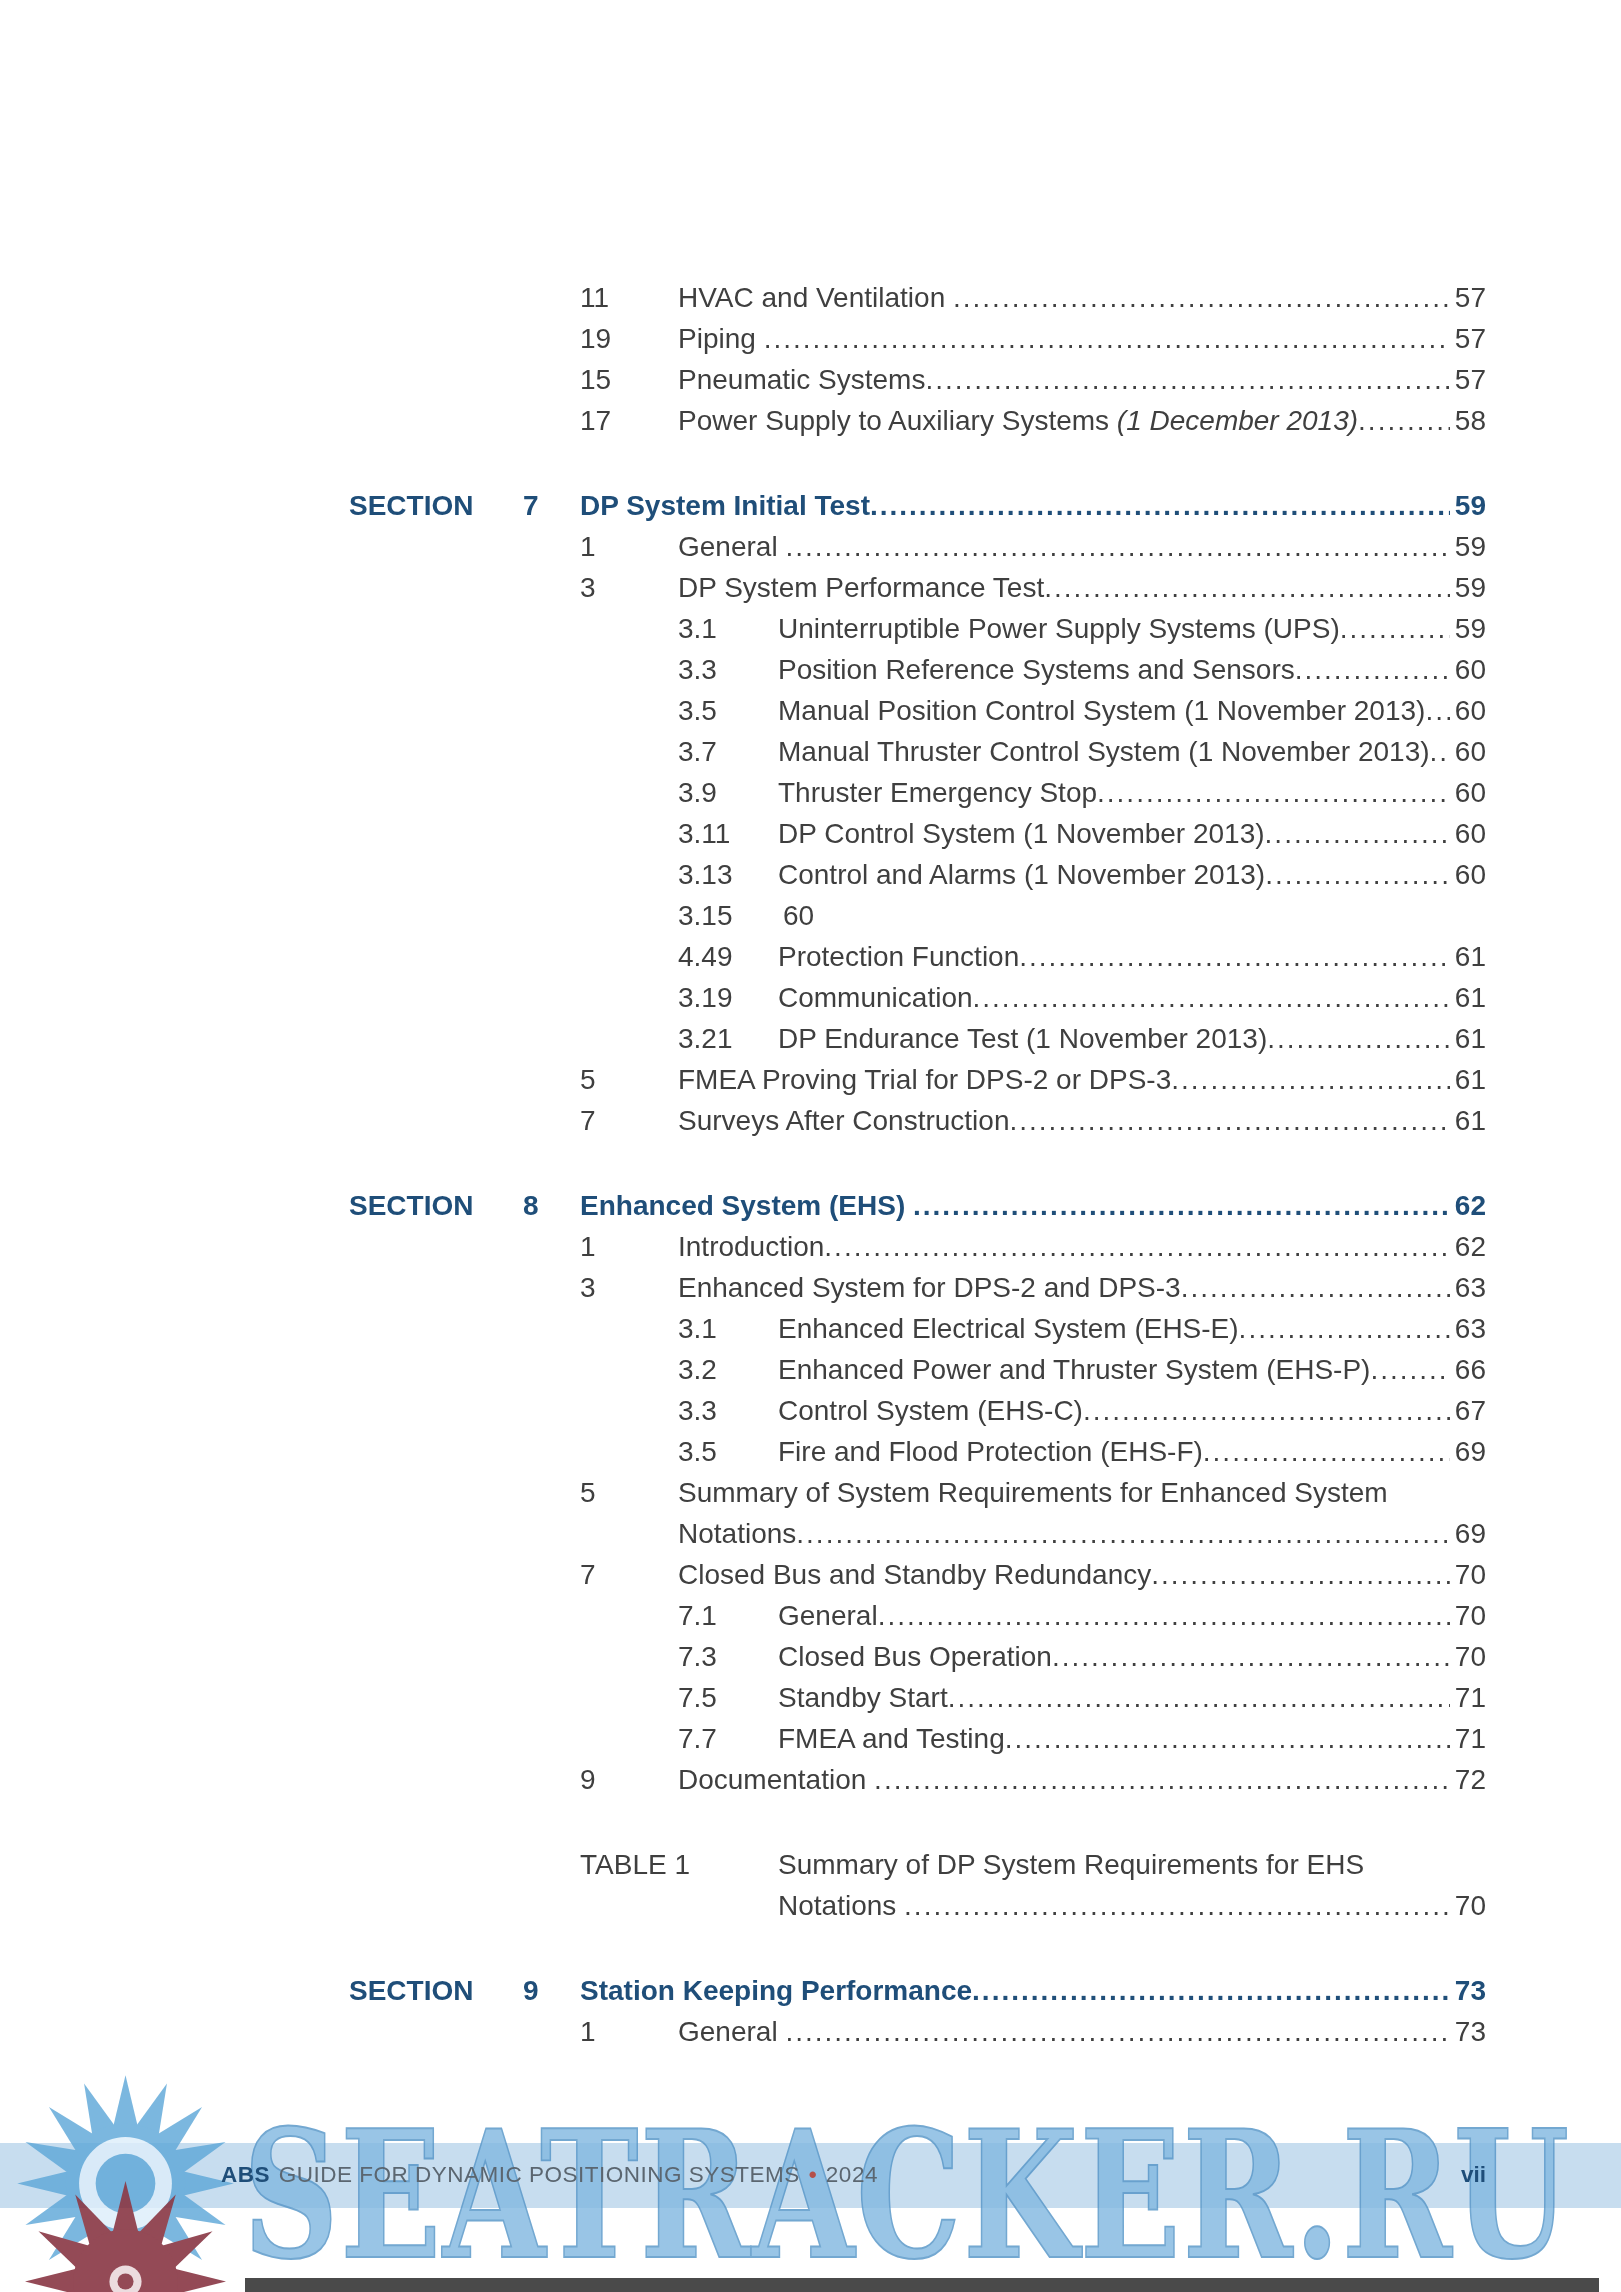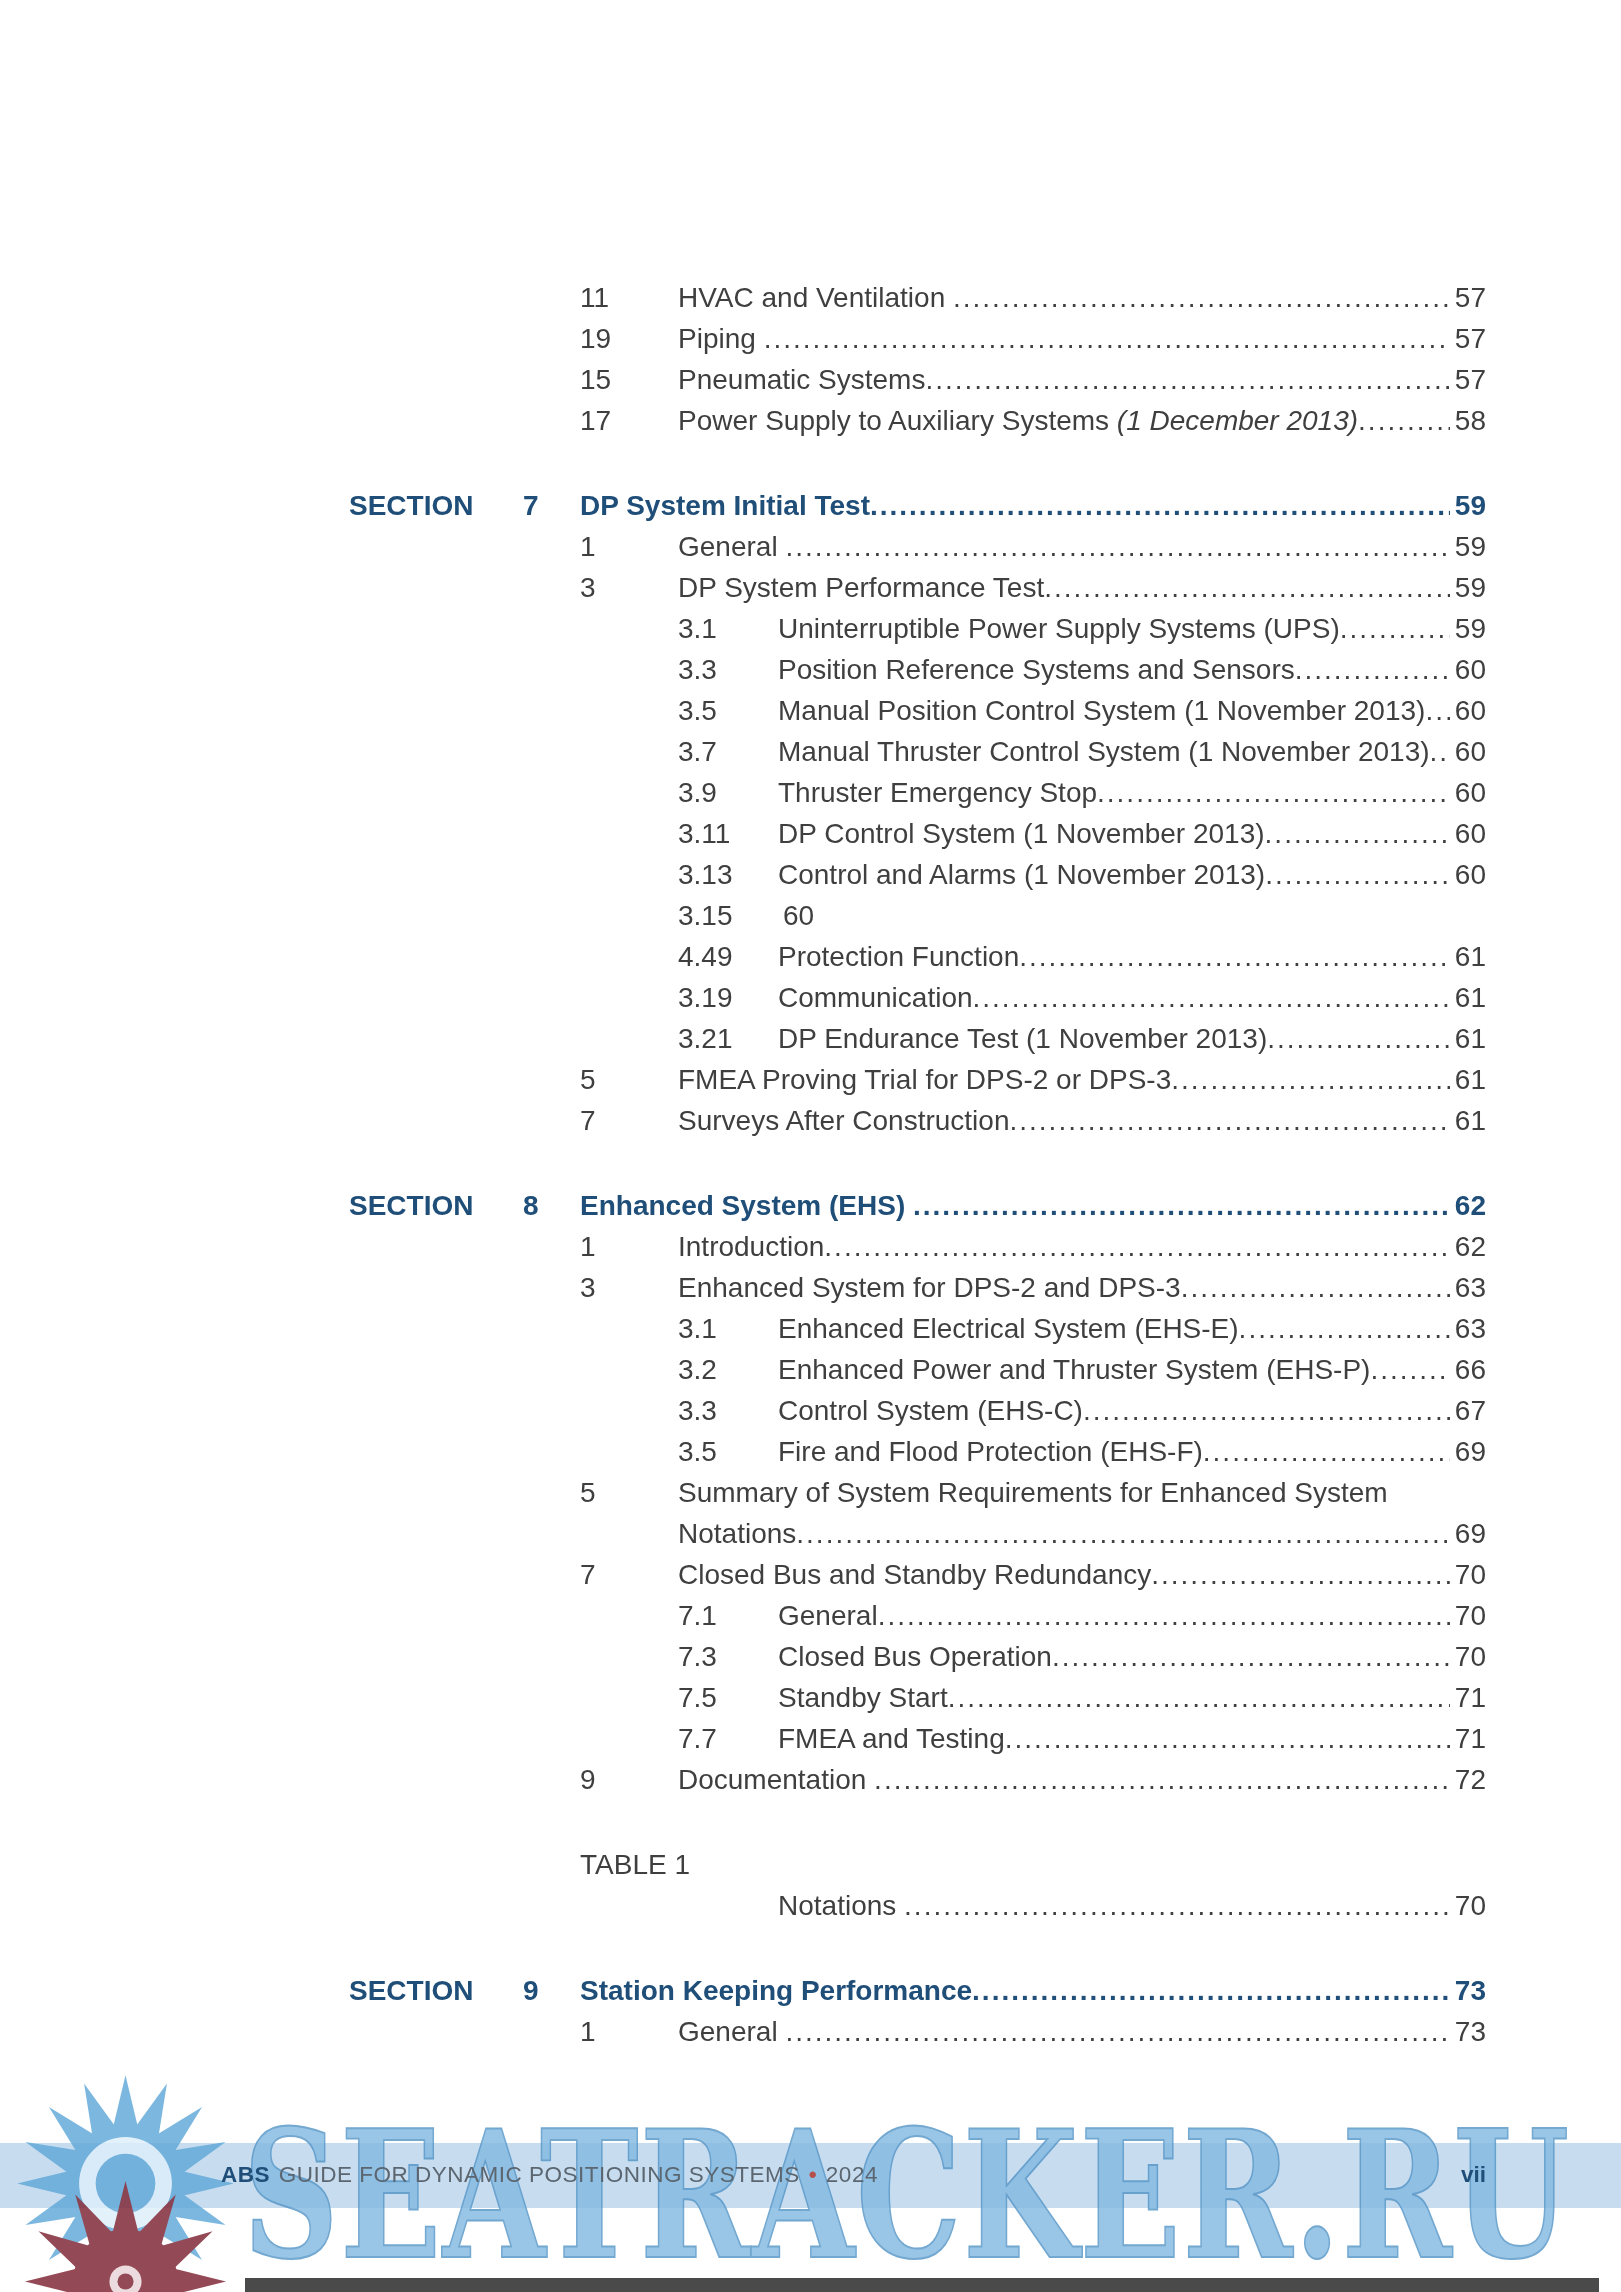--- a/index.html
+++ b/index.html
@@ -346,20 +346,23 @@
           <span class="body">
             <span class="t">Documentation </span>
             <span class="dots"></span>
           </span>
           <span class="pg">72</span>
         </div>
       </div>
       <div class="toc-group">
         <div class="row tbl">
           <span class="num">TABLE 1</span>
+          <span class="body">
+            <span class="t">Summary of DP System Requirements for EHS</span>
+          </span>
         </div>
         <div class="row ct">
           <span class="body">
             <span class="t">Notations </span>
             <span class="dots"></span>
           </span>
           <span class="pg">70</span>
         </div>
       </div>
       <div class="toc-group">

